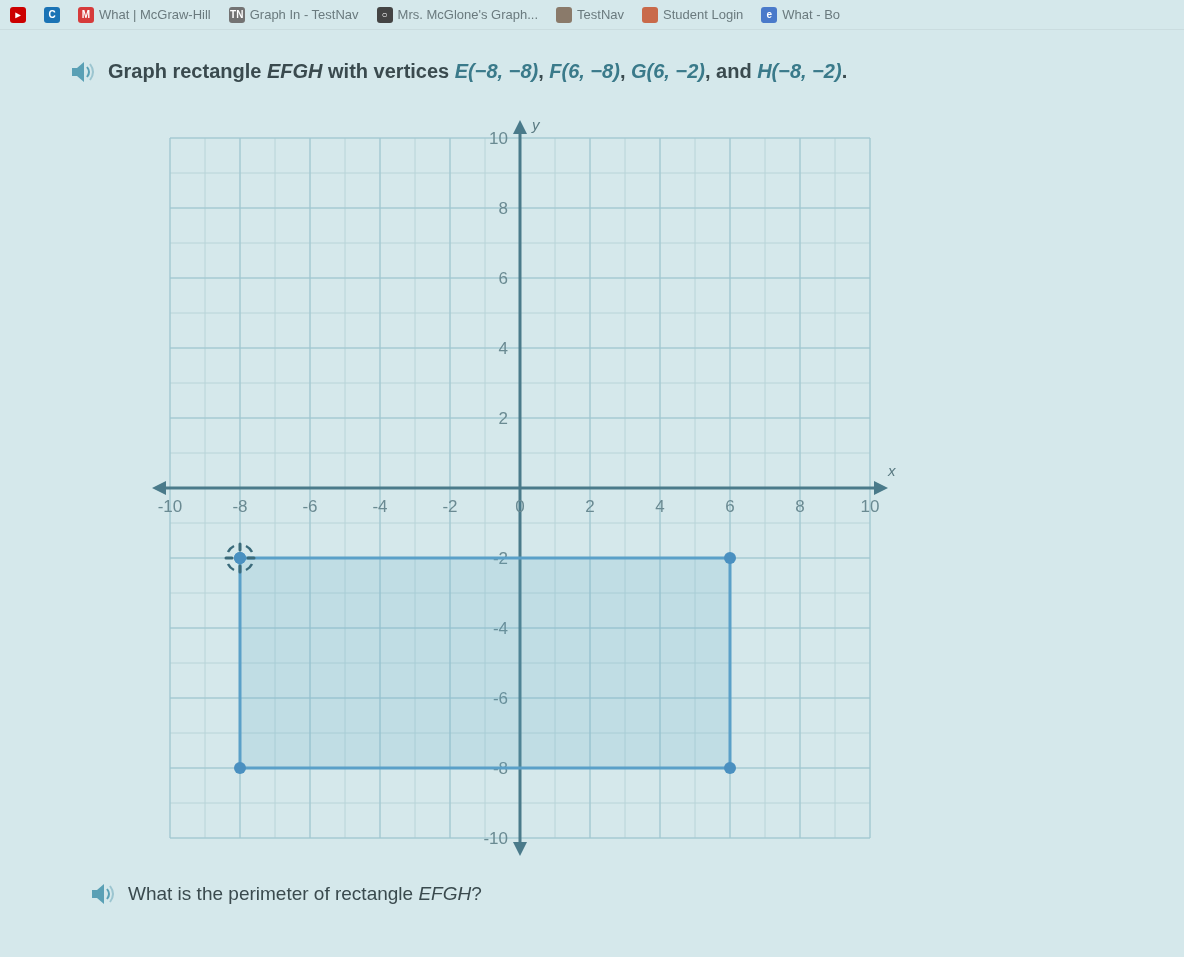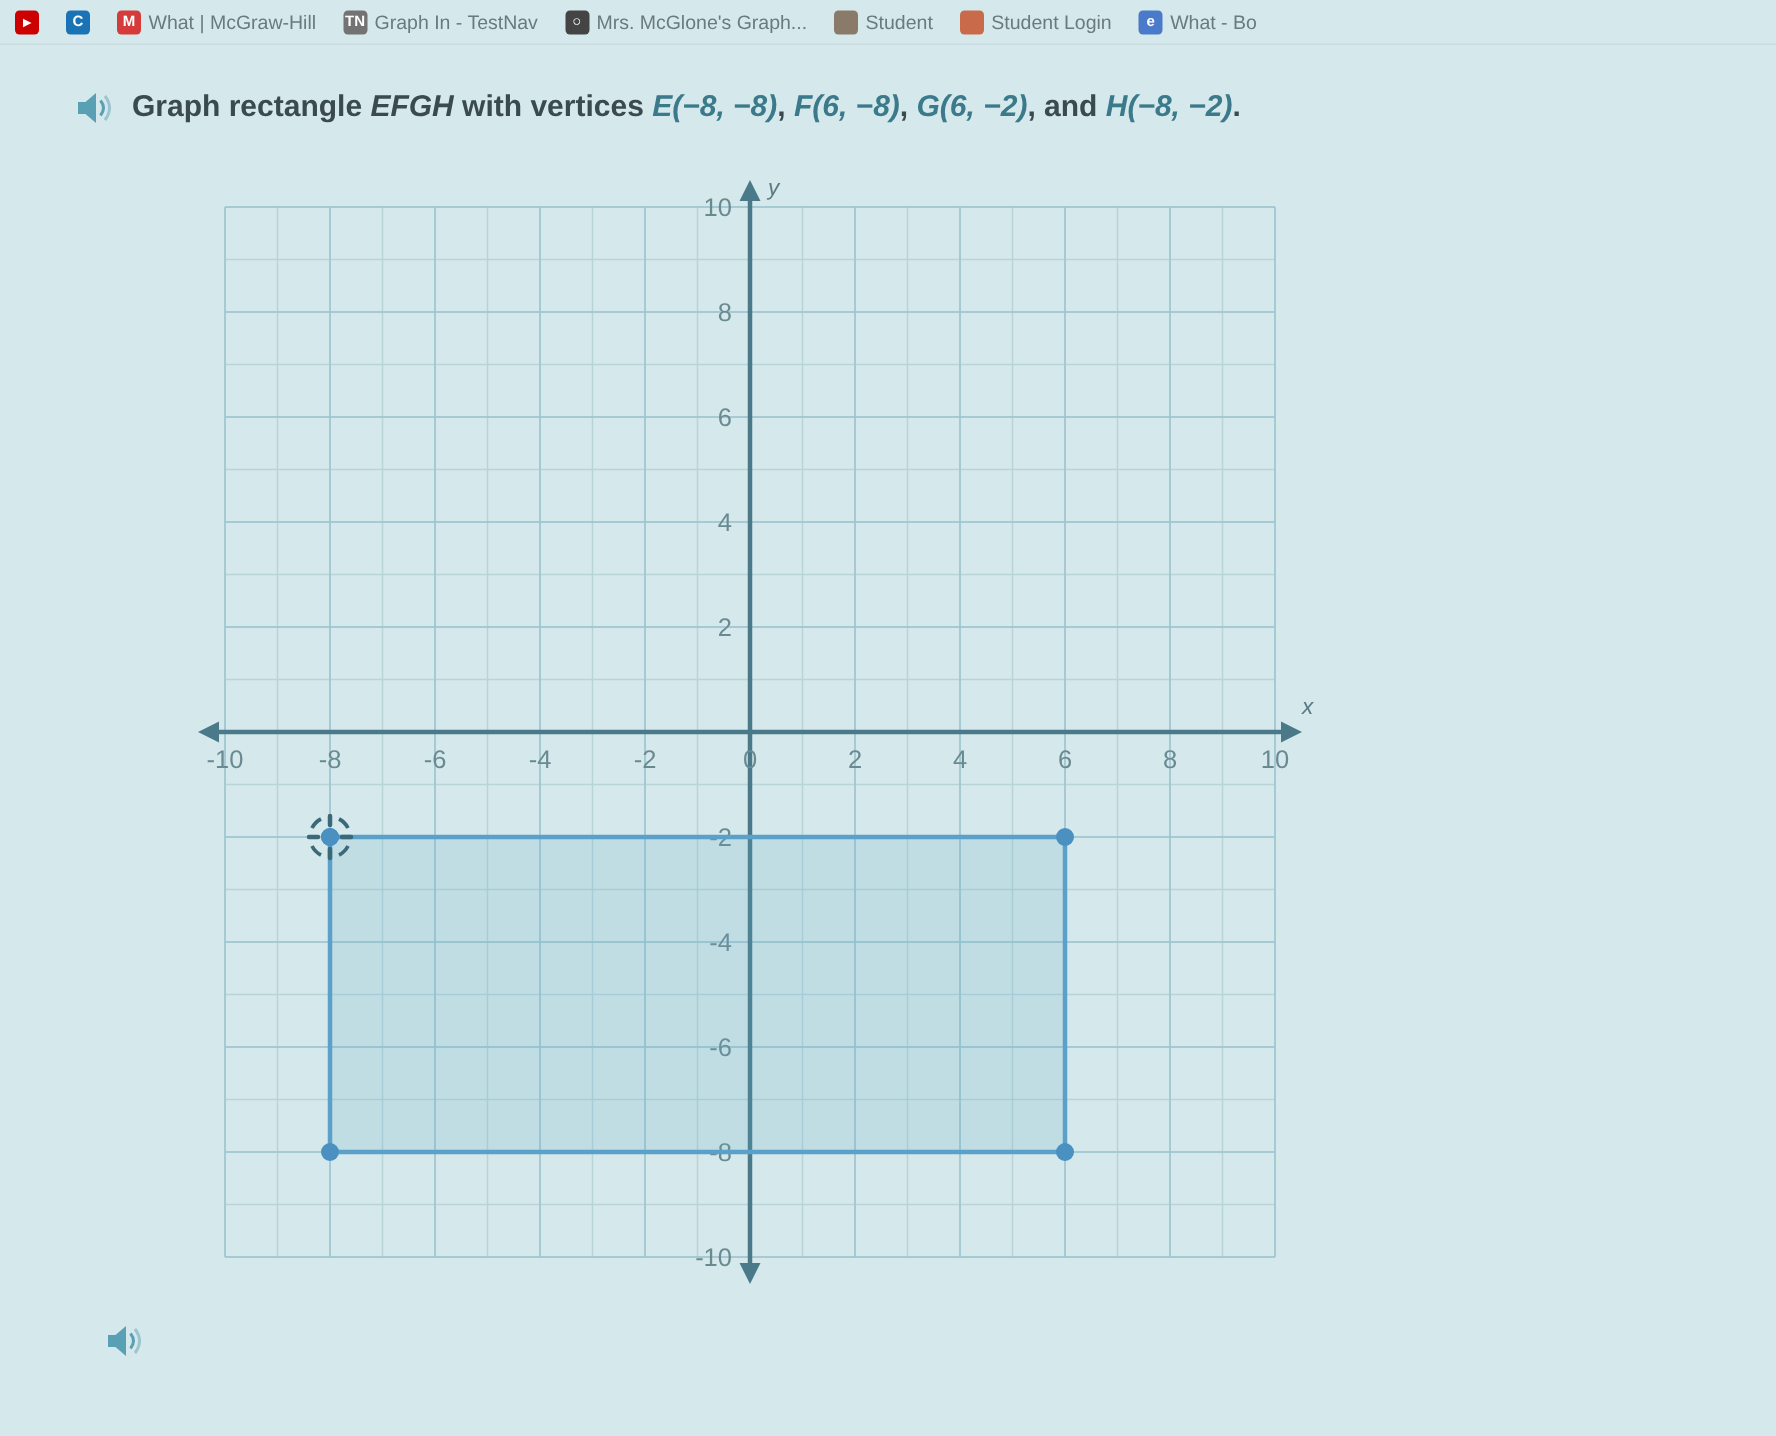--- a/index.html
+++ b/index.html
@@ -33,21 +33,21 @@
       height: 16px;
       border-radius: 3px;
       display: inline-flex;
       align-items: center;
       justify-content: center;
       font-size: 10px;
       font-weight: bold;
       color: #fff;
     }
     .content {
-      padding: 30px 50px;
+      padding: 30px 70px;
       text-align: right;
     }
     .question-row {
       display: flex;
       align-items: center;
       gap: 12px;
       margin-bottom: 25px;
     }
     .speaker-icon {
       width: 26px;
@@ -98,21 +98,21 @@
     <div class="bookmark">
       <span class="bm-icon" style="background: #737373;">TN</span>
       <span>Graph In - TestNav</span>
     </div>
     <div class="bookmark">
       <span class="bm-icon" style="background: rgb(68, 68, 68);">○</span>
       <span>Mrs. McGlone's Graph...</span>
     </div>
     <div class="bookmark">
       <span class="bm-icon" style="background: rgb(138, 122, 106);"></span>
-      <span>Student</span>
+      <span>TestNav</span>
     </div>
     <div class="bookmark">
       <span class="bm-icon" style="background: rgb(201, 106, 74);"></span>
       <span>Student Login</span>
     </div>
     <div class="bookmark">
       <span class="bm-icon" style="background: rgb(74, 122, 202);">e</span>
       <span>What - Bo</span>
     </div>
   </div>
@@ -245,15 +245,18 @@
   </div>
 
   <div class="followup-row">
     <span class="speaker-icon">
       <svg viewBox="0 0 26 22">
         <polygon points="2,7 7,7 14,1 14,21 7,15 2,15" fill="#5aa0b5"></polygon>
         <path d="M17,6 Q21,11 17,16" fill="none" stroke="#5aa0b5" stroke-width="2"></path>
         <path d="M20,3 Q26,11 20,19" fill="none" stroke="#9cc5d0" stroke-width="2"></path>
       </svg>
     </span>
+    <div class="followup-text">
+      <span>What is the perimeter of rectangle </span><span class="italic">EFGH</span><span>?</span>
+    </div>
   </div>
 
 </div>
 
 </body></html>

